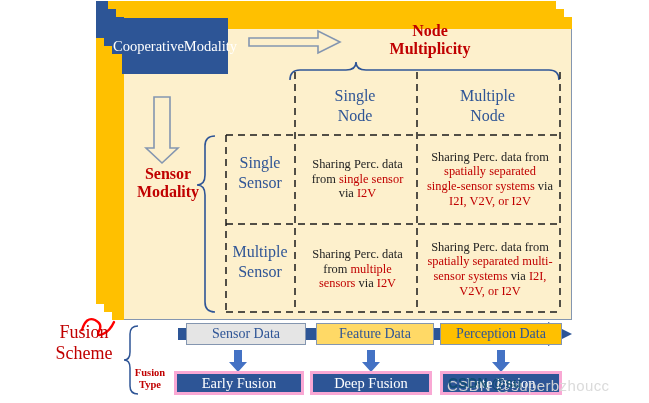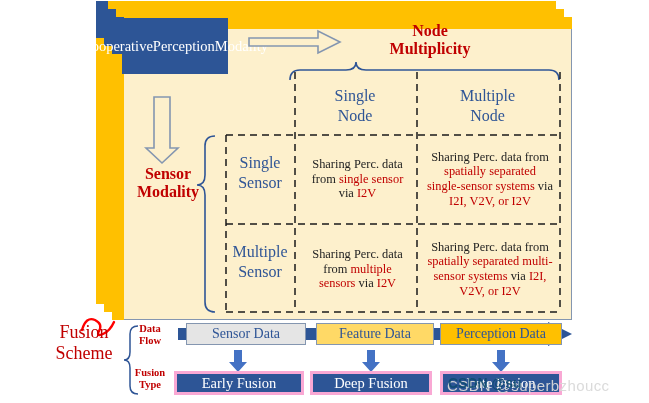--- a/index.html
+++ b/index.html
@@ -121,21 +121,20 @@
   <div class="card card-blue" style="left:104px;top:9px;width:12px;height:303px;"></div>
   <div class="card card-yellow" style="left:104px;top:46px;width:12px;height:266px;"></div>
 
   <div id="front-card"></div>
   <div class="card card-yellow" style="left:112px;top:17px;width:460px;height:12px;"></div>
   <div class="card card-blue" style="left:112px;top:17px;width:12px;height:303px;"></div>
   <div class="card card-yellow" style="left:112px;top:54px;width:12px;height:266px;"></div>
 
   <div class="cp-box">
     <span>Cooperative</span>
-    <span>Perception</span>
     <span>Modality</span>
   </div>
 
   <div class="lbl-red" id="node-mult">
     <span>Node</span><br>
     <span>Multiplicity</span>
   </div>
   <div class="lbl-red" id="sensor-mod">
     <span>Sensor</span><br>
     <span>Modality</span>
@@ -203,24 +202,20 @@
       <polygon points="234,350 242,350 242,362 247,362 238,372 229,362 234,362"></polygon>
       <polygon points="367,350 375,350 375,362 380,362 371,372 362,362 367,362"></polygon>
       <polygon points="497,350 505,350 505,362 510,362 501,372 492,362 497,362"></polygon>
     </g>
   </svg>
 
   <div id="fusion-label">
     <span>Fusion</span><br>
     <span>Scheme</span>
   </div>
-  <div class="small-red" id="lbl-data-flow">
-    <span>Data</span><br>
-    <span>Flow</span>
-  </div>
   <div class="small-red" id="lbl-fusion-type">
     <span>Fusion</span><br>
     <span>Type</span>
   </div>
 
   <div class="flowbox flow-cream" style="left:186px;top:323px;width:120px;">
     <span>Sensor Data</span>
   </div>
   <div class="flowbox flow-yellow" style="left:316px;top:323px;width:118px;">
     <span>Feature Data</span>

